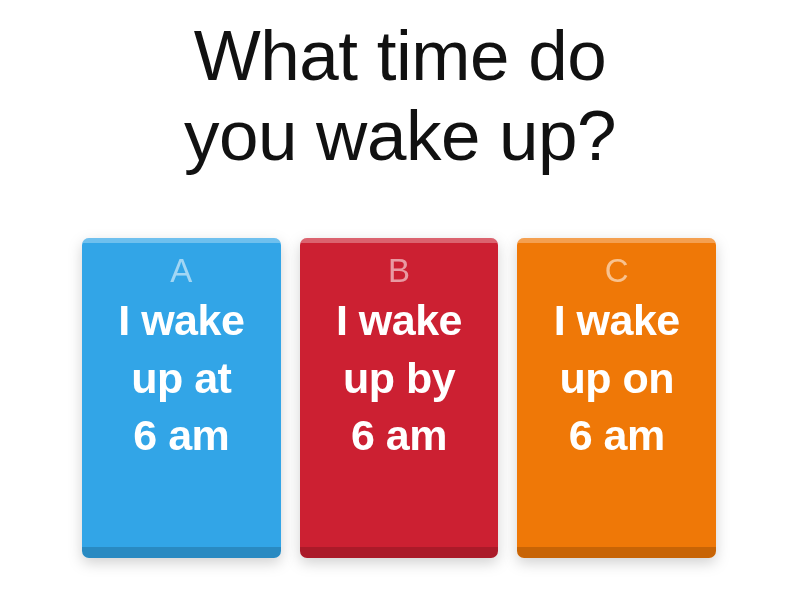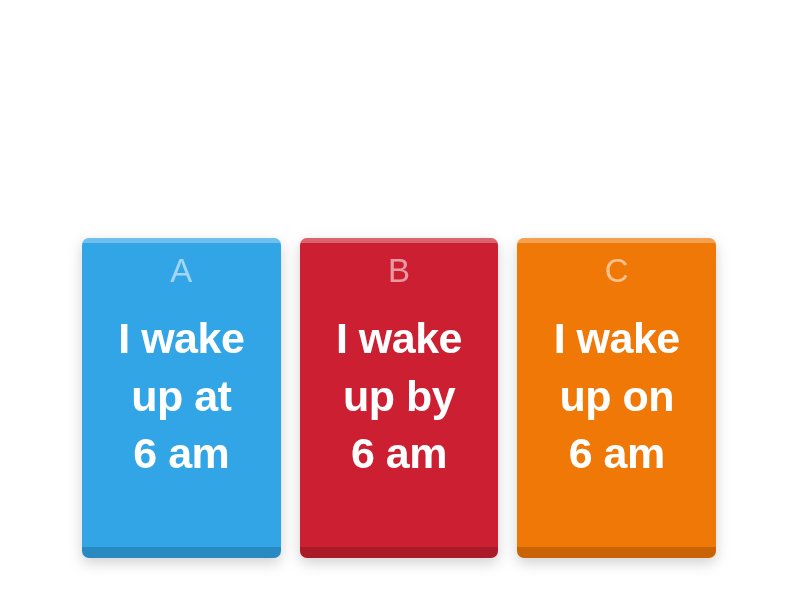--- a/index.html
+++ b/index.html
@@ -94,34 +94,36 @@
     font-size: 33px;
     font-weight: 400;
     line-height: 1.15;
     color: rgba(255,255,255,0.55);
   }
 
   .answer-text {
     position: relative;
     z-index: 2;
     display: block;
-    margin-top: 20px;
+    margin-top: 2px;
     font-size: 43px;
     font-weight: 700;
     line-height: 1.34;
     letter-spacing: -0.5px;
     color: #ffffff;
     white-space: pre-line;
   }
 </style>
 </head>
 <body>
 
 <div class="quiz-stage">
 
+  <div class="question-title">What time do
+you wake up?</div>
 
   <div class="answers-row">
 
     <div class="answer-card card-a">
       <span class="answer-letter">A</span>
       <span class="answer-text">I wake
 up at
 6 am</span>
     </div>
 

